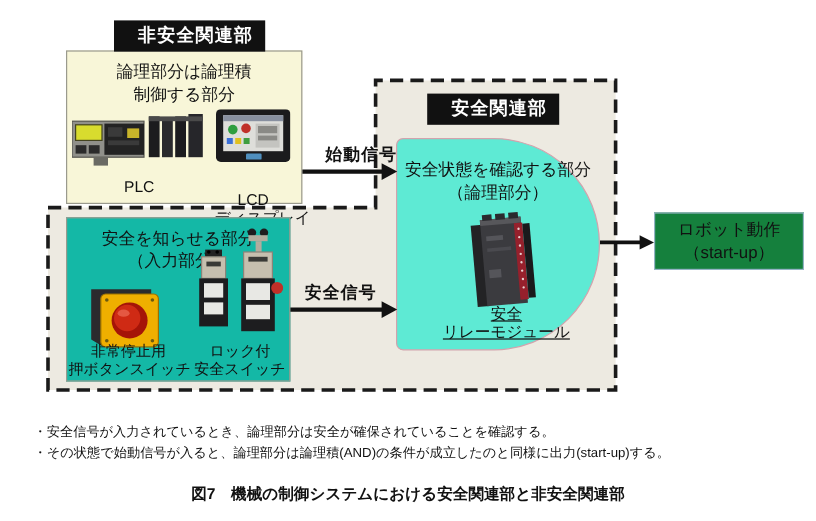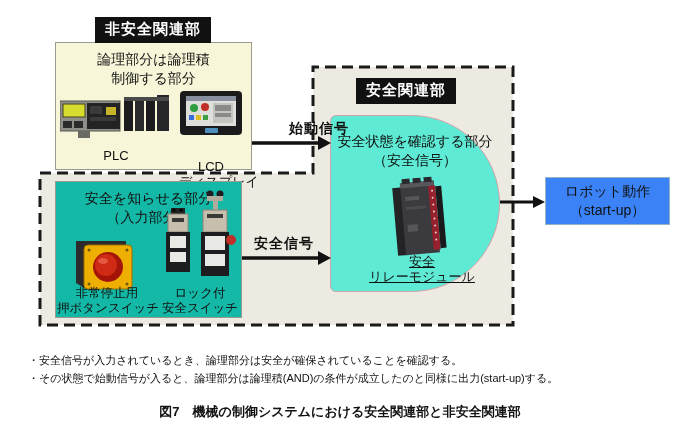--- a/index.html
+++ b/index.html
@@ -5,30 +5,30 @@
   html,body{margin:0;padding:0;background:#ffffff;}
   body{font-family:"Liberation Sans","DejaVu Sans",sans-serif;color:#111;}
   #canvas{position:relative;width:680px;height:434px;background:#ffffff;overflow:hidden;}
   .abs{position:absolute;}
   svg{display:block;}
 
   
   .blk-label{
     position:absolute;background:#111111;color:#ffffff;
     font-size:15px;font-weight:bold;letter-spacing:1px;
-    padding:3px 10px 4px 10px;z-index:3;white-space:nowrap;
+    padding:3px 10px 4px 20px;z-index:3;white-space:nowrap;
   }
 
   
   .box{position:absolute;box-sizing:border-box;z-index:2;}
   .box-title{text-align:center;font-size:14px;line-height:19px;margin-top:7px;}
   #non-safety-box{left:55px;top:42px;width:197px;height:128px;background:#f8f6d8;border:1px solid #9a9a8e;}
   #input-box{left:55px;top:181px;width:187px;height:137px;background:#14b8a6;border:1px solid #9a9a8e;}
   #logic-box{left:330px;top:115px;width:170px;height:177px;background:#5eead4;border:1px solid #d2a3ad;border-radius:6px 90px 90px 6px;}
-  #output-box{left:545px;top:177px;width:125px;height:48px;background:#3b82f6;border:1px solid #93b3c4;
+  #output-box{left:545px;top:177px;width:125px;height:48px;background:#15803d;border:1px solid #93b3c4;
     display:flex;flex-direction:column;justify-content:center;text-align:center;font-size:14px;line-height:19px;}
 
   .dev-caption{position:absolute;text-align:center;font-size:13px;line-height:15px;white-space:nowrap;}
 
   
   .sig-label{position:absolute;z-index:4;font-size:14px;font-weight:600;letter-spacing:1px;white-space:nowrap;}
 
   
   #notes{position:absolute;left:28px;top:351px;font-size:11px;line-height:18px;white-space:nowrap;}
   #caption{position:absolute;left:0;right:0;top:403px;text-align:center;font-size:13px;font-weight:bold;}
@@ -136,21 +136,21 @@
     </div>
     <div class="dev-caption" style="left:100px;top:104px;width:88px;font-size:12.5px;">
       <div>ロック付</div>
       <div>安全スイッチ</div>
     </div>
   </div>
 
   <div class="box" id="logic-box">
     <div class="box-title" style="margin-top:16px;">
       <div>安全状態を確認する部分</div>
-      <div>（安全信号）</div>
+      <div>（論理部分）</div>
     </div>
 
     <svg class="abs" style="left:50px;top:60px;" width="74" height="86" viewBox="0 0 74 86">
       <g transform="rotate(-5 37 43)">
         <rect x="14" y="10" width="10" height="68" fill="#232325"></rect>
         <rect x="22" y="6" width="34" height="72" fill="#3b3b3f"></rect>
         <rect x="22" y="6" width="34" height="5" fill="#57575b"></rect>
         <rect x="24" y="2" width="8" height="5" fill="#2a2a2e"></rect>
         <rect x="35" y="2" width="8" height="5" fill="#2a2a2e"></rect>
         <rect x="46" y="2" width="8" height="5" fill="#2a2a2e"></rect>
@@ -182,21 +182,21 @@
 
   <svg class="layer2" width="680" height="434">
     <line x1="252" y1="143" x2="319" y2="143" stroke="#111" stroke-width="3.5"></line>
     <polygon points="318,136 331,143 318,150" fill="#111"></polygon>
     <line x1="242" y1="258" x2="319" y2="258" stroke="#111" stroke-width="3.5"></line>
     <polygon points="318,251 331,258 318,265" fill="#111"></polygon>
     <line x1="500" y1="202" x2="534" y2="202" stroke="#111" stroke-width="3"></line>
     <polygon points="533,196 545,202 533,208" fill="#111"></polygon>
   </svg>
 
-  <div class="sig-label" style="left:251px;top:120px;width:80px;text-align:center;padding-left:28px;">始動信号</div>
+  <div class="sig-label" style="left:251px;top:120px;width:80px;text-align:right;">始動信号</div>
   <div class="sig-label" style="left:244px;top:235px;width:80px;text-align:center;">安全信号</div>
 
   <div id="notes">
     <div>・安全信号が入力されているとき、論理部分は安全が確保されていることを確認する。</div>
     <div>・その状態で始動信号が入ると、論理部分は論理積(AND)の条件が成立したのと同様に出力(start-up)する。</div>
   </div>
 
   <div id="caption">図7　機械の制御システムにおける安全関連部と非安全関連部</div>
 
 </div>

